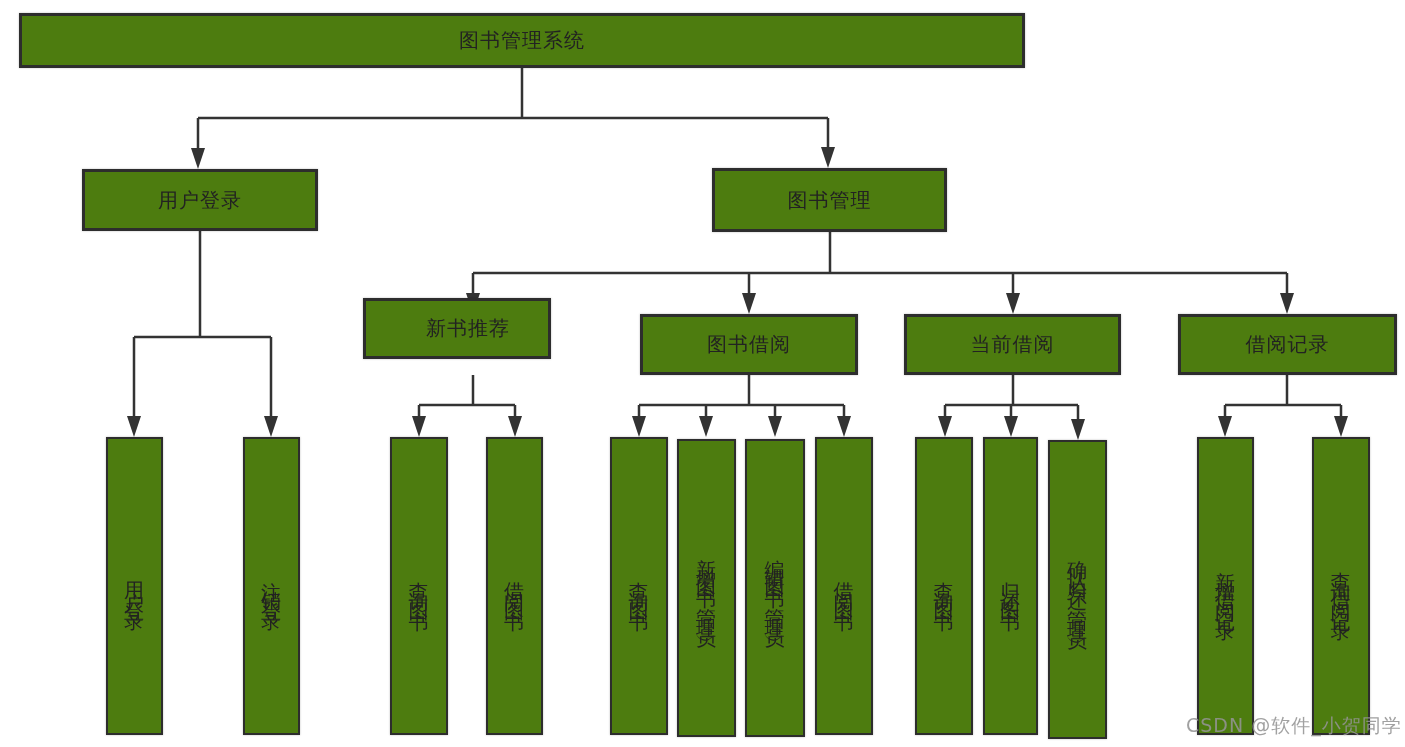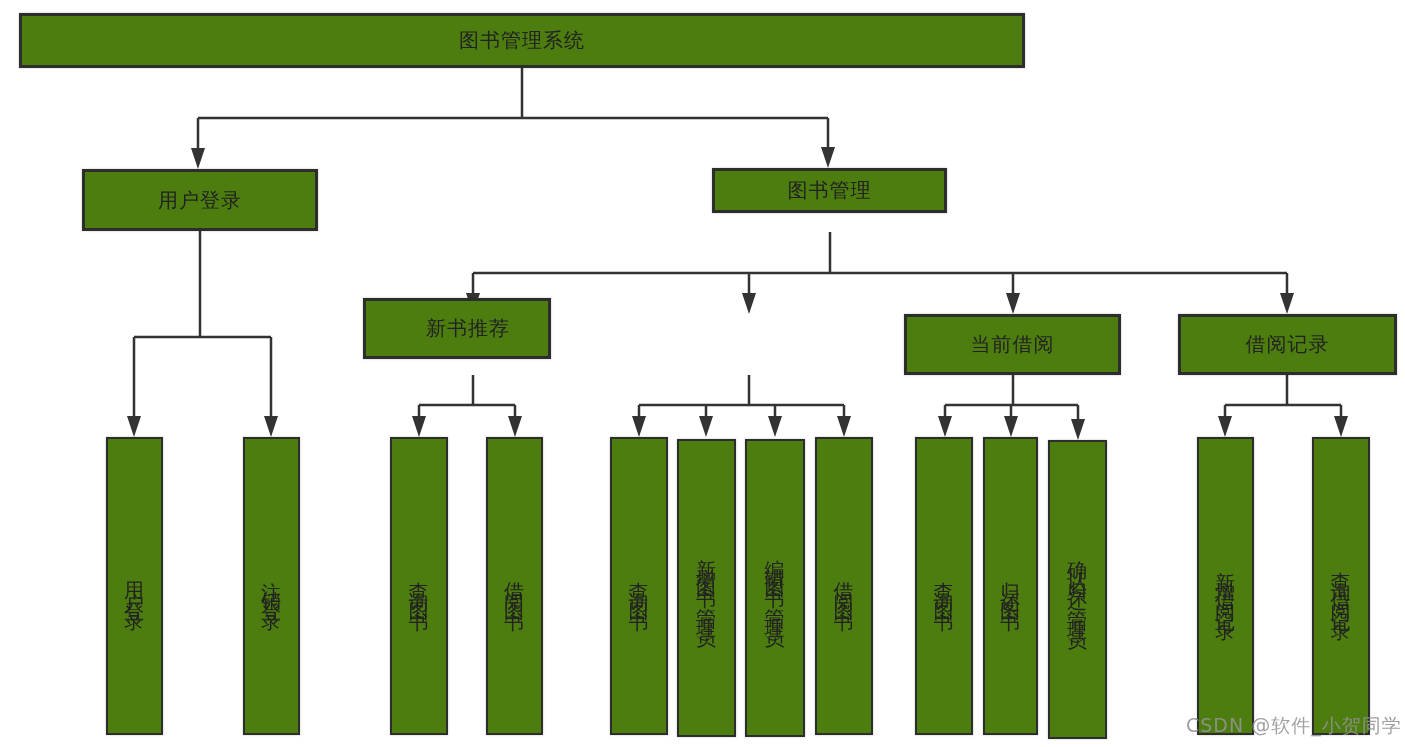--- a/index.html
+++ b/index.html
@@ -96,26 +96,29 @@
     </g>
   </svg>
 
   <div class="node" style="left:19px; top:13px; width:1006px; height:55px;">
     <span>图书管理系统</span>
   </div>
 
   <div class="node" style="left:82px; top:169px; width:236px; height:62px;">
     <span>用户登录</span>
   </div>
-  <div class="node" style="left:712px; top:168px; width:235px; height:45px;">
+  <div class="node" style="left:712px; top:168px; width:235px; height:64px;">
     <span>图书管理</span>
   </div>
 
   <div class="node" style="left:363px; top:298px; width:188px; height:61px;padding-left:22px;">
     <span>新书推荐</span>
+  </div>
+  <div class="node" style="left:640px; top:314px; width:218px; height:61px;">
+    <span>图书借阅</span>
   </div>
   <div class="node" style="left:904px; top:314px; width:217px; height:61px;">
     <span>当前借阅</span>
   </div>
   <div class="node" style="left:1178px; top:314px; width:219px; height:61px;align-items:center;">
     <span>借阅记录</span>
   </div>
 
   <div class="node leaf" style="left:106px; top:437px; width:57px; height:298px;">
     <span>用户登录</span>

